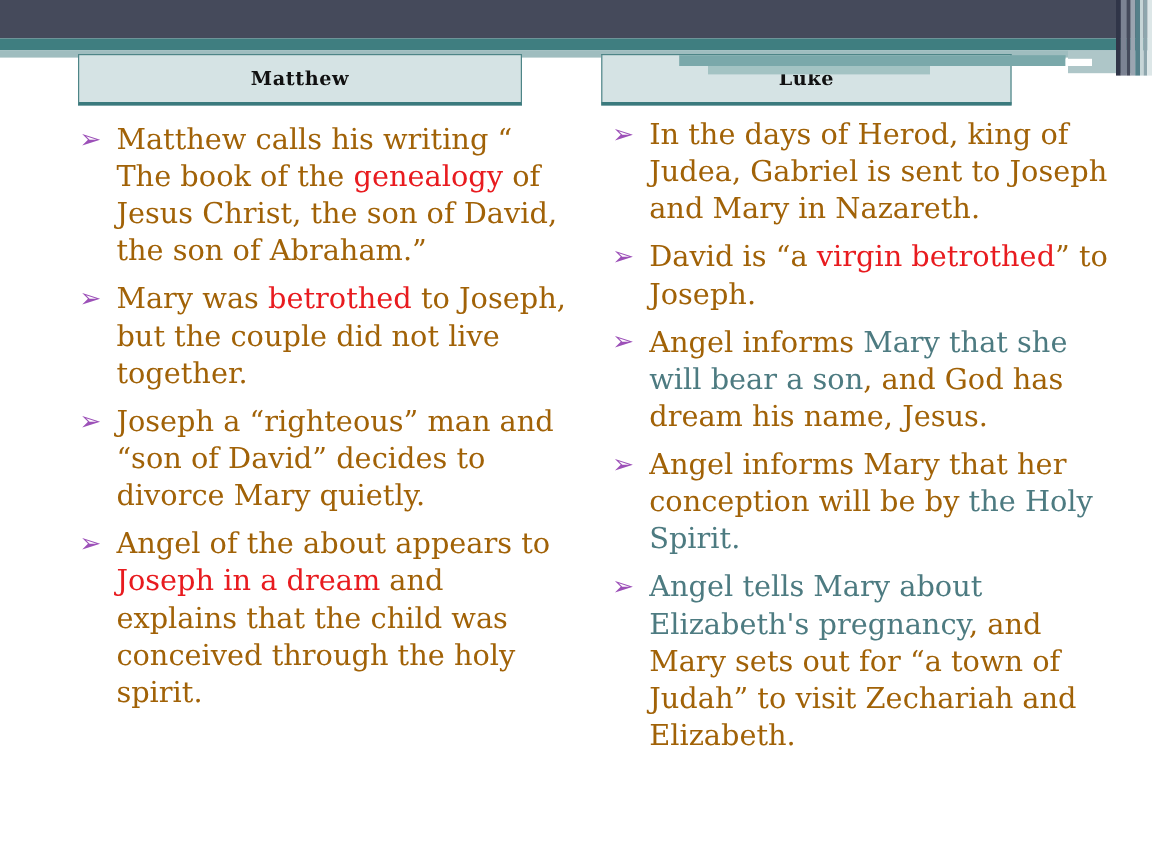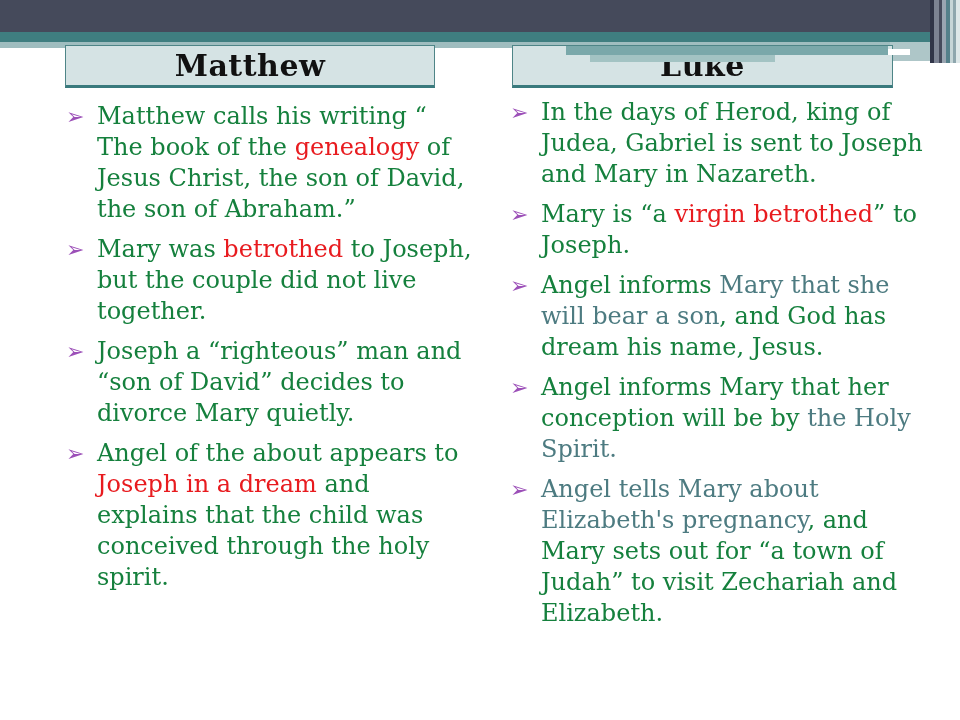--- a/index.html
+++ b/index.html
@@ -33,41 +33,41 @@
   
   .title-box {
     position:absolute; top:45px; height:43px;
     background:#d5e3e4;
     border:1px solid #4e8587;
     border-bottom:3px solid #3a7a7d;
     display:flex; align-items:center; justify-content:center;
     z-index:1;
   }
   .title-box.matthew { left:65px;  width:370px; }
-  .title-box.luke    { left:512px; width:381px; }
+  .title-box.luke    { left:501px; width:342px; }
   .title-box .label {
-    font-size:30px; font-weight:bold; color:#111111; letter-spacing:0.5px;
+    font-size:16px; font-weight:bold; color:#111111; letter-spacing:0.5px;
     position:relative; z-index:3;
   }
 
   
   .stripe-a, .stripe-b, .stripe-white { z-index:2; }
 
   
   .col { position:absolute; font-size:24px; line-height:31px; color:#181818; }
   .col.matthew { left:66px;  top:101px; width:408px; }
   .col.luke    { left:510px; top:97px;  width:428px; }
 
   .bullet-item { position:relative; padding-left:31px; margin-bottom:9px; }
   .bullet-arrow {
     position:absolute; left:0; top:0;
     color:var(--c-bullet); font-size:22px; line-height:31px;
     font-family:"DejaVu Sans",sans-serif;
   }
-  .seg.black { color:#15803d; }
+  .seg.black { color:#a16207; }
   .seg.red   { color:var(--c-red); }
   .seg.teal  { color:var(--c-tealtext); }
 </style>
 </head>
 <body>
 
 <div class="slide">
 
   <div class="bar-dark"></div>
   <div class="bar-teal"></div>
@@ -95,19 +95,19 @@
   <div class="vstripe v8"></div>
 
   <div class="col matthew" id="col-0">
       <div class="bullet-item"><span class="bullet-arrow">➢</span><span class="seg black">Matthew calls his writing “ The book of the </span><span class="seg red">genealogy</span><span class="seg black"> of Jesus Christ, the son of David, the son of Abraham.”</span></div>
       <div class="bullet-item"><span class="bullet-arrow">➢</span><span class="seg black">Mary was </span><span class="seg red">betrothed</span><span class="seg black"> to Joseph, but the couple did not live together.</span></div>
       <div class="bullet-item"><span class="bullet-arrow">➢</span><span class="seg black">Joseph a “righteous” man and “son of David” decides to divorce Mary quietly.</span></div>
       <div class="bullet-item"><span class="bullet-arrow">➢</span><span class="seg black">Angel of the about appears to </span><span class="seg red">Joseph in a dream</span><span class="seg black"> and explains that the child was conceived through the holy spirit.</span></div>
     </div>
   <div class="col luke" id="col-1">
       <div class="bullet-item"><span class="bullet-arrow">➢</span><span class="seg black">In the days of Herod, king of Judea, Gabriel is sent to Joseph and Mary in Nazareth.</span></div>
-      <div class="bullet-item"><span class="bullet-arrow">➢</span><span class="seg black">Mary is “a </span><span class="seg red">virgin betrothed</span><span class="seg black">” to Joseph.</span></div>
+      <div class="bullet-item"><span class="bullet-arrow">➢</span><span class="seg black">David is “a </span><span class="seg red">virgin betrothed</span><span class="seg black">” to Joseph.</span></div>
       <div class="bullet-item"><span class="bullet-arrow">➢</span><span class="seg black">Angel informs </span><span class="seg teal">Mary that she will bear a son</span><span class="seg black">, and God has dream his name, Jesus.</span></div>
       <div class="bullet-item"><span class="bullet-arrow">➢</span><span class="seg black">Angel informs Mary that her conception will be by </span><span class="seg teal">the Holy Spirit.</span></div>
       <div class="bullet-item"><span class="bullet-arrow">➢</span><span class="seg teal">Angel tells Mary about Elizabeth's pregnancy</span><span class="seg black">, and Mary sets out for “a town of Judah” to visit Zechariah and Elizabeth.</span></div>
     </div>
 
 </div>
 
 </body></html>

